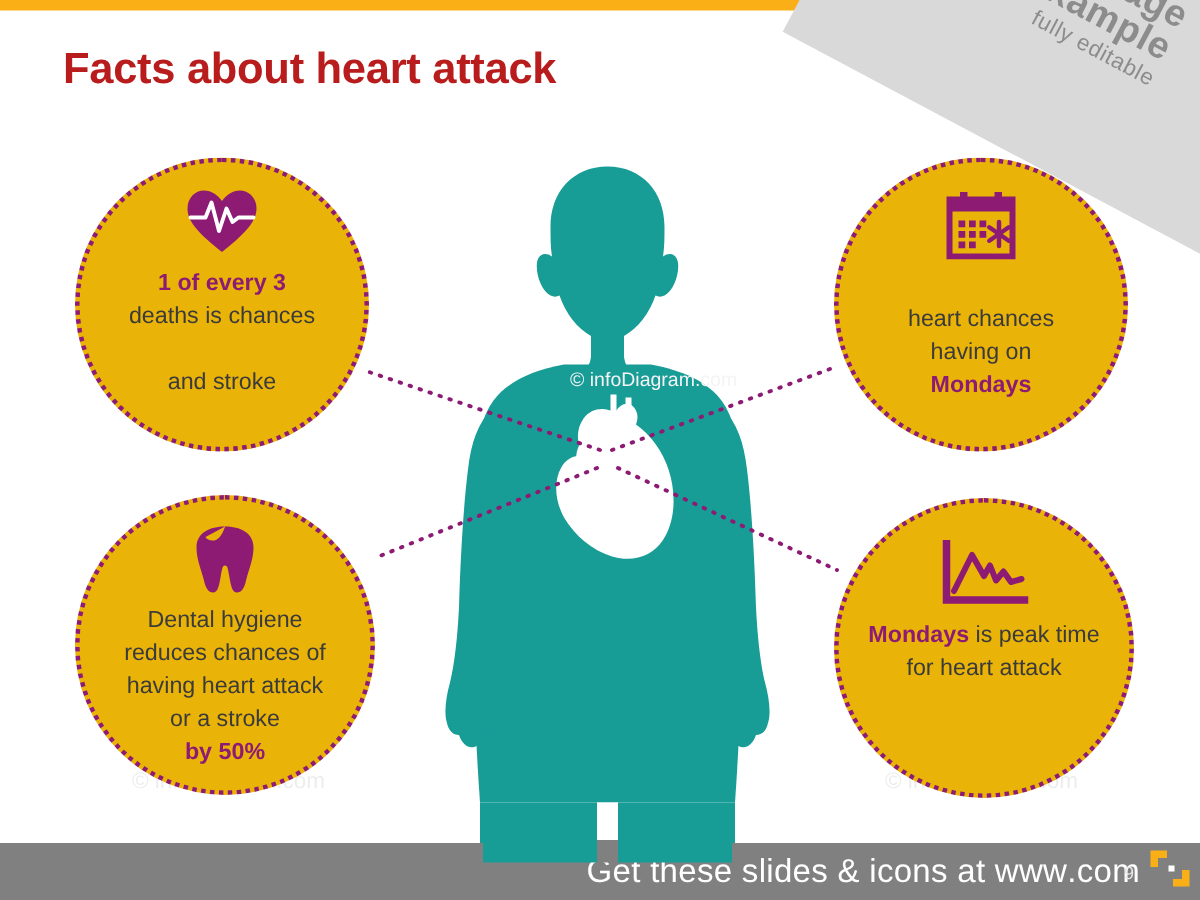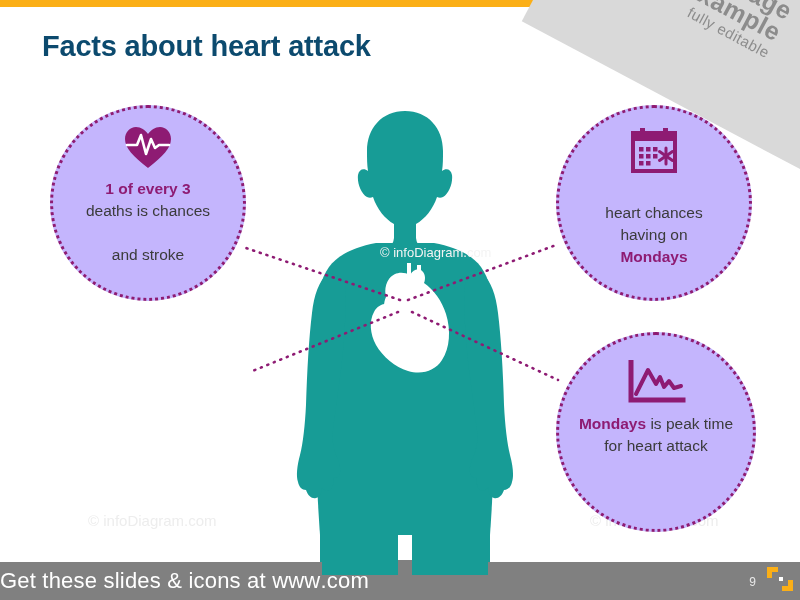--- a/index.html
+++ b/index.html
@@ -22,32 +22,32 @@
     transform:rotate(28deg);transform-origin:100% 0%;
     text-align:right;color:#8C8C8C;pointer-events:none;
   }
   .ribbon-l1{font-size:25px;font-weight:bold;line-height:24px;letter-spacing:.5px;}
   .ribbon-l2{font-size:25px;font-weight:bold;line-height:25px;letter-spacing:.5px;}
   .ribbon-l3{font-size:15px;font-weight:normal;line-height:19px;letter-spacing:.5px;}
 
   
   .page-title{
     position:absolute;left:42px;top:30px;z-index:4;
-    font-size:29px;font-weight:bold;color:#0c4a6e;letter-spacing:-.2px;
+    font-size:29px;font-weight:bold;color:#b91c1c;letter-spacing:-.2px;
   }
 
   
   .body-svg{position:absolute;left:270px;top:105px;z-index:1;}
 
   
   .connectors{position:absolute;left:0;top:0;width:800px;height:600px;z-index:3;pointer-events:none;}
 
   
   .circle{
-    position:absolute;border-radius:50%;background:#c4b5fd;
+    position:absolute;border-radius:50%;background:#eab308;
     border:3px dotted #8E1B73;z-index:4;
     display:flex;flex-direction:column;align-items:center;justify-content:flex-start;
     box-sizing:border-box;
   }
   .c-tl{left:50px;top:105px;width:196px;height:196px;padding-top:14px;}
   .c-bl{left:50px;top:330px;width:200px;height:200px;padding-top:14px;}
   .c-tr{left:556px;top:105px;width:196px;height:196px;padding-top:16px;}
   .c-br{left:556px;top:332px;width:200px;height:200px;padding-top:22px;}
 
   .fact-icon{height:52px;display:flex;align-items:center;justify-content:center;margin-bottom:4px;}
@@ -60,21 +60,21 @@
   
   .wm{position:absolute;color:#EDEDED;font-size:15px;z-index:2;pointer-events:none;white-space:nowrap;text-align:center;}
   .wm1{left:88px;top:512px;}
   .wm2{left:590px;top:512px;}
   .wm3{left:380px;top:245px;color:#F4F4F4;font-size:13px;}
 
   
   .footer{position:absolute;left:0;bottom:0;width:800px;height:38px;background:#808080;z-index:6;}
   .footer-text{
     position:absolute;left:0;bottom:0;width:760px;height:38px;z-index:6;
-    display:flex;align-items:center;justify-content:flex-start;
+    display:flex;align-items:center;justify-content:flex-end;
     color:#ffffff;font-size:22px;letter-spacing:.2px;
   }
   .ft-bold{font-weight:bold;}
   .legs-over{position:absolute;left:270px;top:105px;z-index:7;pointer-events:none;}
   .page-num{position:absolute;right:44px;bottom:11px;z-index:8;color:#E8E8E8;font-size:12px;}
   .logo{position:absolute;right:6px;bottom:8px;z-index:8;width:28px;height:26px;}
 </style>
 </head>
 <body>
 
@@ -169,20 +169,34 @@
       </svg>
     </div>
     <div class="fact-text">
       <br>
       <span>heart chances</span><br>
       <span>having on</span><br>
       <span class="hl">Mondays</span>
     </div>
   </div>
 
+  <div class="circle c-bl">
+    <div class="fact-icon">
+      <svg width="44" height="48" viewBox="0 0 44 48">
+        <path d="M22 2 C12 2 3 6 3 16 C3 24 6 30 8 38 C9 43 11 46 14 46 C17 46 18 42 19 36 C20 31 20 28 22 28 C24 28 24 31 25 36 C26 42 27 46 30 46 C33 46 35 43 36 38 C38 30 41 24 41 16 C41 6 32 2 22 2 Z M22 2 C22 2 20 9 16 11 C13 12 10 11 9 9" fill="#8E1B73"></path>
+      </svg>
+    </div>
+    <div class="fact-text">
+      <span>Dental hygiene</span><br>
+      <span>reduces chances of</span><br>
+      <span>having heart attack</span><br>
+      <span>or a stroke</span><br>
+      <span class="hl">by 50%</span>
+    </div>
+  </div>
 
   <div class="circle c-br">
     <div class="fact-icon">
       <svg width="60" height="46" viewBox="0 0 60 46">
         <polyline points="5,2 5,40 57,40" fill="none" stroke="#8E1B73" stroke-width="5" stroke-linecap="square" stroke-linejoin="miter"></polyline>
         <polyline points="10,34 22,10 30,24 34,17 38,27 43,21 48,28 55,26" fill="none" stroke="#8E1B73" stroke-width="4" stroke-linejoin="round" stroke-linecap="round"></polyline>
       </svg>
     </div>
     <div class="fact-text">
       <span class="hl">Mondays</span>

